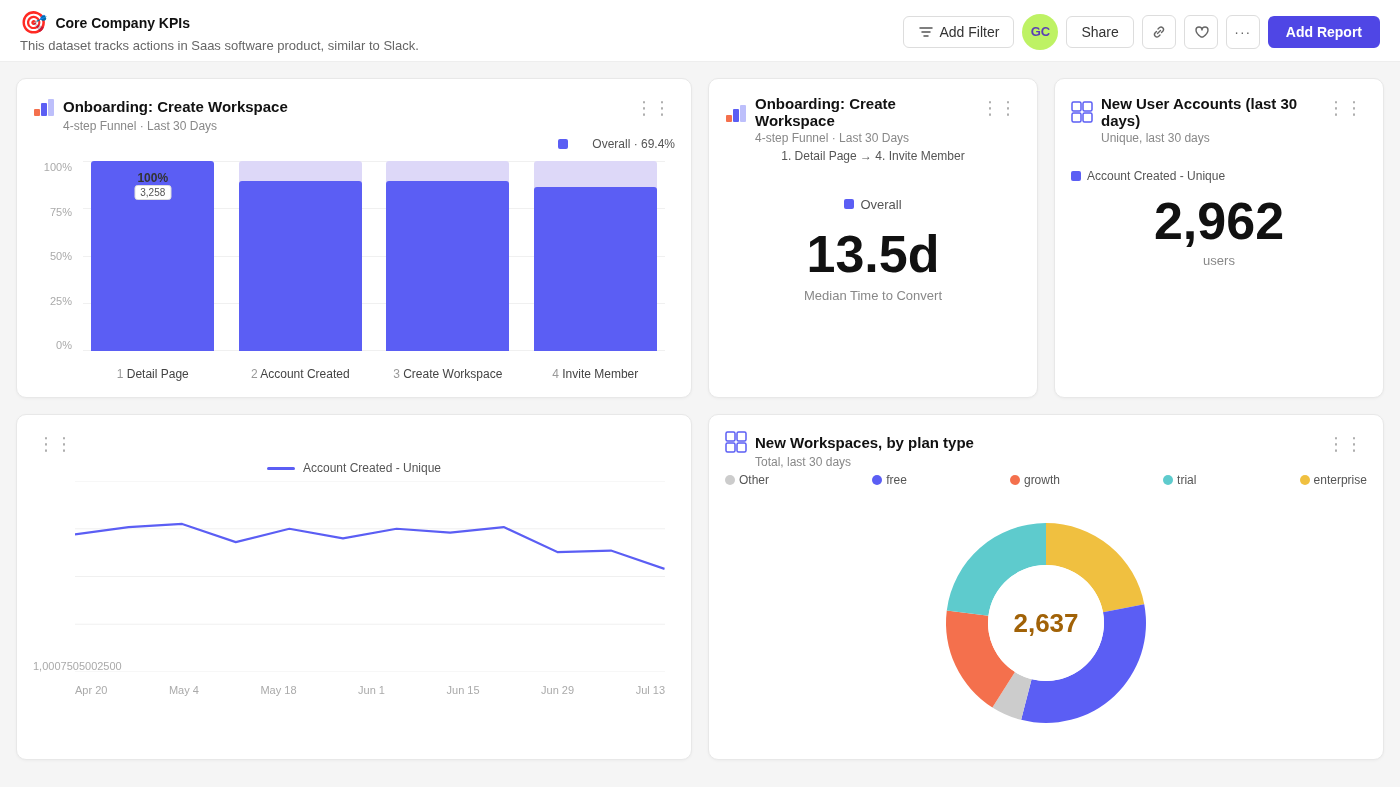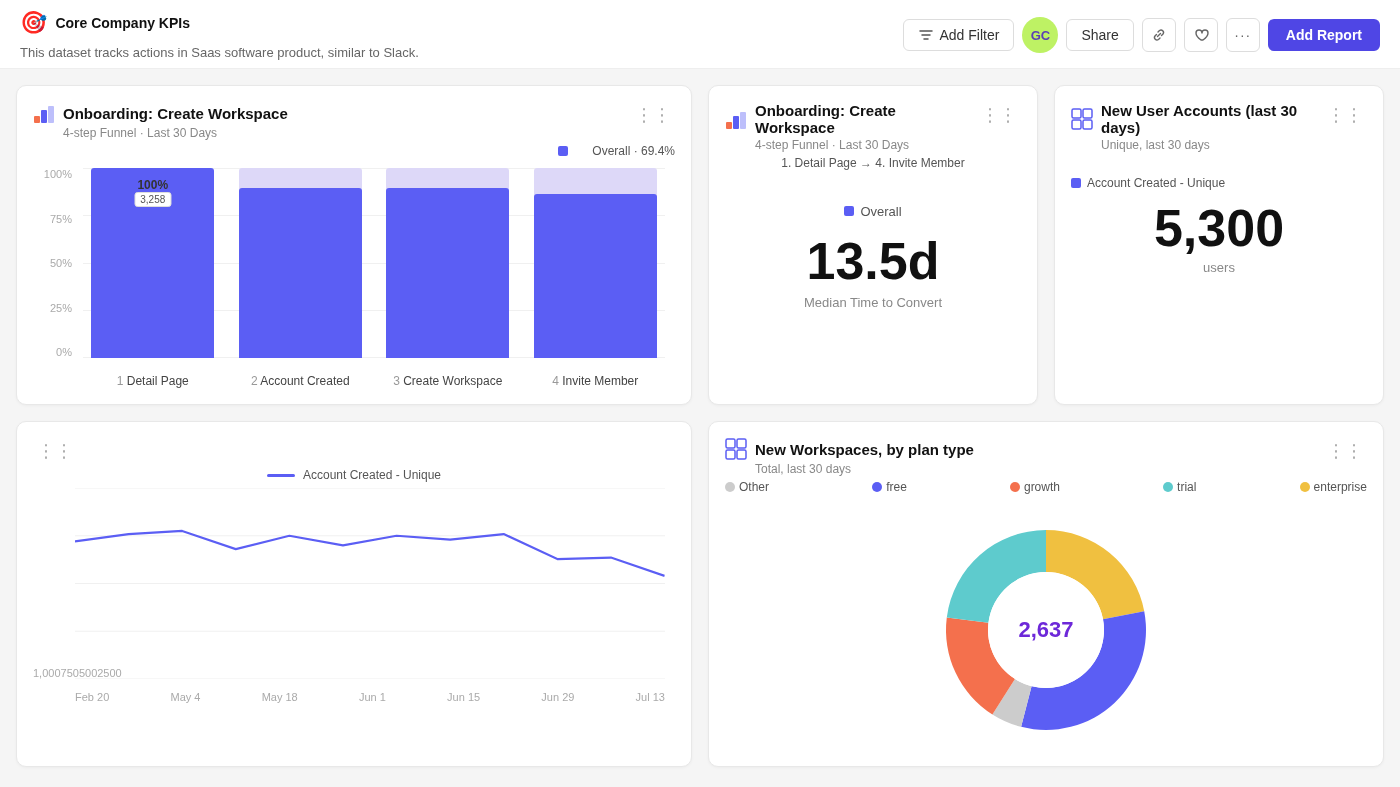--- a/index.html
+++ b/index.html
@@ -29,21 +29,21 @@
       gap: 8px;
     }
     .page-title {
       font-size: 14px;
       font-weight: 700;
       color: #111;
     }
     .page-subtitle {
       font-size: 13px;
       color: #666;
-      margin-top: 9px;
+      margin-top: 2px;
     }
     .header-actions {
       display: flex;
       align-items: center;
       gap: 8px;
     }
     .btn-add-filter {
       display: flex;
       align-items: center;
       gap: 6px;
@@ -461,21 +461,21 @@
           </div>
           <div class="card-subtitle">Unique, last 30 days</div>
         </div>
         <span class="card-menu">⋮⋮</span>
       </div>
       <div class="metric-display">
         <div class="metric-legend">
           <span style="width:10px;height:10px;border-radius:2px;background:#5b5ef4;display:inline-block;"></span>
           <span>Account Created - Unique</span>
         </div>
-        <div class="metric-value">5,300</div>
+        <div class="metric-value">2,962</div>
         <div class="metric-subtext">users</div>
       </div>
     </div>
 
   </div>
 
   <div class="card line-card">
     <div class="card-header">
       <span class="card-menu">⋮⋮</span>
     </div>
@@ -500,21 +500,21 @@
         <line x1="0" y1="0" x2="600" y2="0" stroke="#f0f0f0" stroke-width="1"></line>
         <line x1="0" y1="42.5" x2="600" y2="42.5" stroke="#f0f0f0" stroke-width="1"></line>
         <line x1="0" y1="85" x2="600" y2="85" stroke="#f0f0f0" stroke-width="1"></line>
         <line x1="0" y1="127.5" x2="600" y2="127.5" stroke="#f0f0f0" stroke-width="1"></line>
         <line x1="0" y1="170" x2="600" y2="170" stroke="#f0f0f0" stroke-width="1"></line>
 
         <polyline points="0,47.6 54.5,41.1 109,38.25 163.5,54.4 218,42.5 272.5,51 327,42.5 381.5,46 436,41 490.5,63.2 545,61.9 599.5,78.2" fill="none" stroke="#5b5ef4" stroke-width="2" stroke-linejoin="round"></polyline>
       </svg>
 
       <div style="position:absolute;bottom:0;left:42px;right:10px;display:flex;justify-content:space-between;font-size:11px;color:#aaa;">
-        <span>Feb 20</span>
+        <span>Apr 20</span>
         <span>May 4</span>
         <span>May 18</span>
         <span>Jun 1</span>
         <span>Jun 15</span>
         <span>Jun 29</span>
         <span>Jul 13</span>
       </div>
     </div>
   </div>
 
@@ -563,18 +563,18 @@
         <svg width="240" height="240" viewBox="0 0 240 240">
 
         <path d="M 120 20 A 100 100 0 0 1 218.22872507286888 101.26186854142755 L 176.97266054226395 109.13188375402797 A 58 58 0 0 0 120 62 Z" fill="#f0c040"></path>
             <path d="M 218.22872507286888 101.26186854142755 A 100 100 0 0 1 95.13101128351451 216.85831611286312 L 105.57598654443842 176.1778233454606 A 58 58 0 0 0 176.97266054226395 109.13188375402797 Z" fill="#5b5ef4"></path>
             <path d="M 95.13101128351451 216.85831611286312 A 100 100 0 0 1 66.41732050210035 204.4327925502015 L 88.9220458912182 168.97101967911686 A 58 58 0 0 0 105.57598654443842 176.1778233454606 Z" fill="#ccc"></path>
             <path d="M 66.41732050210035 204.4327925502015 A 100 100 0 0 1 20.788529868552217 107.46667664356961 L 62.45734732376028 112.73067245327037 A 58 58 0 0 0 88.9220458912182 168.97101967911686 Z" fill="#f4704d"></path>
             <path d="M 20.788529868552217 107.46667664356961 A 100 100 0 0 1 119.99999999999999 20 L 119.99999999999999 62 A 58 58 0 0 0 62.45734732376028 112.73067245327037 Z" fill="#5ecbcd"></path>
             <circle cx="120" cy="120" r="58" fill="white"></circle>
           </svg>
         
-        <div style="position:absolute;top:50%;left:50%;transform:translate(-50%,-50%);font-size:22px;font-weight:800;color:#6d28d9;">2,637</div>
+        <div style="position:absolute;top:50%;left:50%;transform:translate(-50%,-50%);font-size:26px;font-weight:800;color:#a16207;">2,637</div>
       </div>
     </div>
   </div>
 
 </div>
 
 </body></html>

